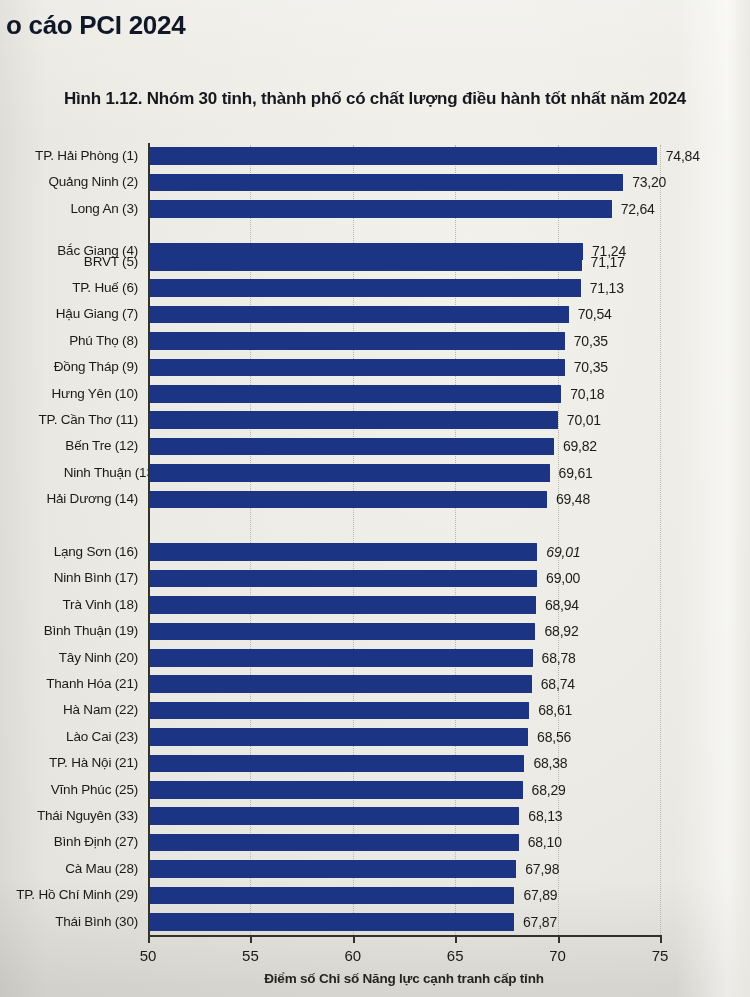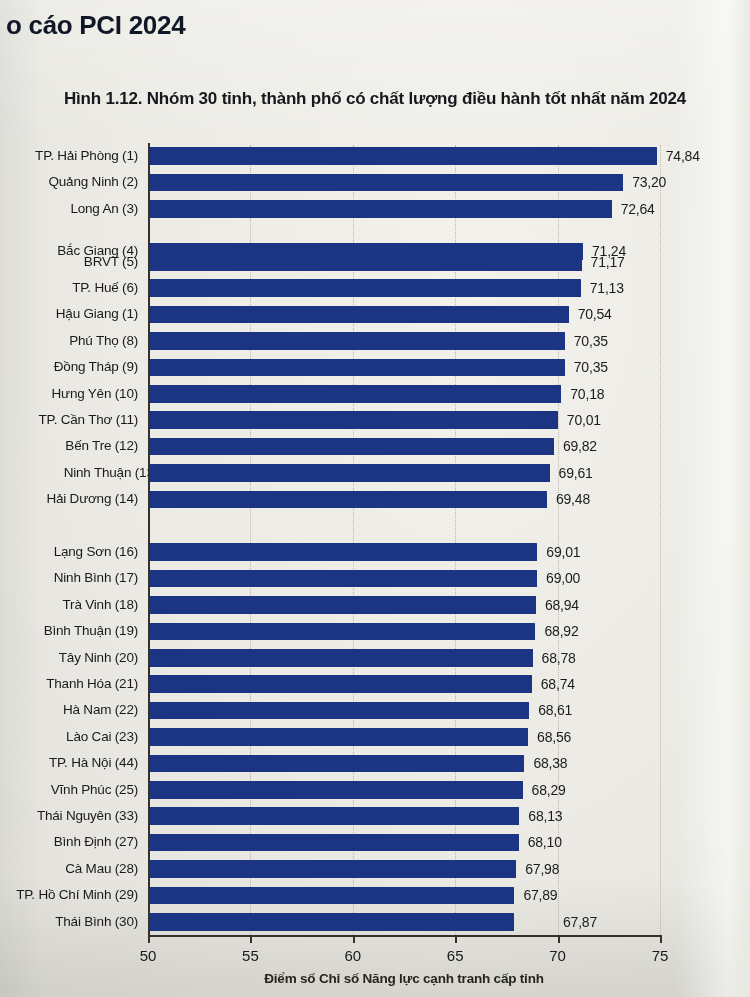--- a/index.html
+++ b/index.html
@@ -109,21 +109,21 @@
           <div class="cat-label" style="line-height: 26.4px;">BRVT (5)</div>
           <div class="bar" style="left: 148px; top: 4.4px; height: 17.6px; width: 433.562px; background: rgb(28, 52, 132);"></div>
           <div class="value-label" style="left: 590.562px; line-height: 26.4px;">71,17</div>
         </div>
         <div class="row" style="top: 132px; height: 26.4px;">
           <div class="cat-label" style="line-height: 26.4px;">TP. Huế (6)</div>
           <div class="bar" style="left: 148px; top: 4.4px; height: 17.6px; width: 432.742px; background: rgb(28, 52, 132);"></div>
           <div class="value-label" style="left: 589.742px; line-height: 26.4px;">71,13</div>
         </div>
         <div class="row" style="top: 158.4px; height: 26.4px;">
-          <div class="cat-label" style="line-height: 26.4px;">Hậu Giang (1)</div>
+          <div class="cat-label" style="line-height: 26.4px;">Hậu Giang (7)</div>
           <div class="bar" style="left: 148px; top: 4.4px; height: 17.6px; width: 420.659px; background: rgb(28, 52, 132);"></div>
           <div class="value-label" style="left: 577.659px; line-height: 26.4px;">70,54</div>
         </div>
         <div class="row" style="top: 184.8px; height: 26.4px;">
           <div class="cat-label" style="line-height: 26.4px;">Phú Thọ (8)</div>
           <div class="bar" style="left: 148px; top: 4.4px; height: 17.6px; width: 416.768px; background: rgb(28, 52, 132);"></div>
           <div class="value-label" style="left: 573.768px; line-height: 26.4px;">70,35</div>
         </div>
         <div class="row" style="top: 211.2px; height: 26.4px;">
           <div class="cat-label" style="line-height: 26.4px;">Đồng Tháp (9)</div>
@@ -151,21 +151,21 @@
           <div class="value-label" style="left: 558.613px; line-height: 26.4px;">69,61</div>
         </div>
         <div class="row" style="top: 343.2px; height: 26.4px;">
           <div class="cat-label" style="line-height: 26.4px;">Hải Dương (14)</div>
           <div class="bar" style="left: 148px; top: 4.4px; height: 17.6px; width: 398.95px; background: rgb(28, 52, 132);"></div>
           <div class="value-label" style="left: 555.95px; line-height: 26.4px;">69,48</div>
         </div>
         <div class="row" style="top: 396px; height: 26.4px;">
           <div class="cat-label" style="line-height: 26.4px;">Lạng Sơn (16)</div>
           <div class="bar" style="left: 148px; top: 4.4px; height: 17.6px; width: 389.325px; background: rgb(28, 52, 132);"></div>
-          <div class="value-label" style="left: 546.325px; line-height: 26.4px;">69,01</div>
+          <div class="value-label" style="left: 546.325px; line-height: 26.4px; font-style: italic;">69,01</div>
         </div>
         <div class="row" style="top: 422.4px; height: 26.4px;">
           <div class="cat-label" style="line-height: 26.4px;">Ninh Bình (17)</div>
           <div class="bar" style="left: 148px; top: 4.4px; height: 17.6px; width: 389.12px; background: rgb(28, 52, 132);"></div>
           <div class="value-label" style="left: 546.12px; line-height: 26.4px;">69,00</div>
         </div>
         <div class="row" style="top: 448.8px; height: 26.4px;">
           <div class="cat-label" style="line-height: 26.4px;">Trà Vinh (18)</div>
           <div class="bar" style="left: 148px; top: 4.4px; height: 17.6px; width: 387.891px; background: rgb(28, 52, 132);"></div>
           <div class="value-label" style="left: 544.891px; line-height: 26.4px;">68,94</div>
@@ -189,21 +189,21 @@
           <div class="cat-label" style="line-height: 26.4px;">Hà Nam (22)</div>
           <div class="bar" style="left: 148px; top: 4.4px; height: 17.6px; width: 381.133px; background: rgb(28, 52, 132);"></div>
           <div class="value-label" style="left: 538.133px; line-height: 26.4px;">68,61</div>
         </div>
         <div class="row" style="top: 580.8px; height: 26.4px;">
           <div class="cat-label" style="line-height: 26.4px;">Lào Cai (23)</div>
           <div class="bar" style="left: 148px; top: 4.4px; height: 17.6px; width: 380.109px; background: rgb(28, 52, 132);"></div>
           <div class="value-label" style="left: 537.109px; line-height: 26.4px;">68,56</div>
         </div>
         <div class="row" style="top: 607.2px; height: 26.4px;">
-          <div class="cat-label" style="line-height: 26.4px;">TP. Hà Nội (44)</div>
+          <div class="cat-label" style="line-height: 26.4px;">TP. Hà Nội (21)</div>
           <div class="bar" style="left: 148px; top: 4.4px; height: 17.6px; width: 376.422px; background: rgb(28, 52, 132);"></div>
           <div class="value-label" style="left: 533.422px; line-height: 26.4px;">68,38</div>
         </div>
         <div class="row" style="top: 633.6px; height: 26.4px;">
           <div class="cat-label" style="line-height: 26.4px;">Vĩnh Phúc (25)</div>
           <div class="bar" style="left: 148px; top: 4.4px; height: 17.6px; width: 374.579px; background: rgb(28, 52, 132);"></div>
           <div class="value-label" style="left: 531.579px; line-height: 26.4px;">68,29</div>
         </div>
         <div class="row" style="top: 660px; height: 26.4px;">
           <div class="cat-label" style="line-height: 26.4px;">Thái Nguyên (33)</div>
@@ -221,21 +221,21 @@
           <div class="value-label" style="left: 525.23px; line-height: 26.4px;">67,98</div>
         </div>
         <div class="row" style="top: 739.2px; height: 26.4px;">
           <div class="cat-label" style="line-height: 26.4px;">TP. Hồ Chí Minh (29)</div>
           <div class="bar" style="left: 148px; top: 4.4px; height: 17.6px; width: 366.387px; background: rgb(28, 52, 132);"></div>
           <div class="value-label" style="left: 523.387px; line-height: 26.4px;">67,89</div>
         </div>
         <div class="row" style="top: 765.6px; height: 26.4px;">
           <div class="cat-label" style="line-height: 26.4px;">Thái Bình (30)</div>
           <div class="bar" style="left: 148px; top: 4.4px; height: 17.6px; width: 365.978px; background: rgb(28, 52, 132);"></div>
-          <div class="value-label" style="left: 522.978px; line-height: 26.4px; margin-left: 40px;">67,87</div>
+          <div class="value-label" style="left: 522.978px; line-height: 26.4px;">67,87</div>
         </div>
         <div class="axis-y" style="left: 148px; top: 0px; height: 792px;"></div>
         <div class="axis-x" style="left: 148px; top: 792px; width: 514px;"></div>
         <div class="tick" style="left: 148px; top: 792px;"></div>
         <div class="tick-label" style="left: 128px; top: 804px;">50</div>
         <div class="tick" style="left: 250.4px; top: 792px;"></div>
         <div class="tick-label" style="left: 230.4px; top: 804px;">55</div>
         <div class="tick" style="left: 352.8px; top: 792px;"></div>
         <div class="tick-label" style="left: 332.8px; top: 804px;">60</div>
         <div class="tick" style="left: 455.2px; top: 792px;"></div>

